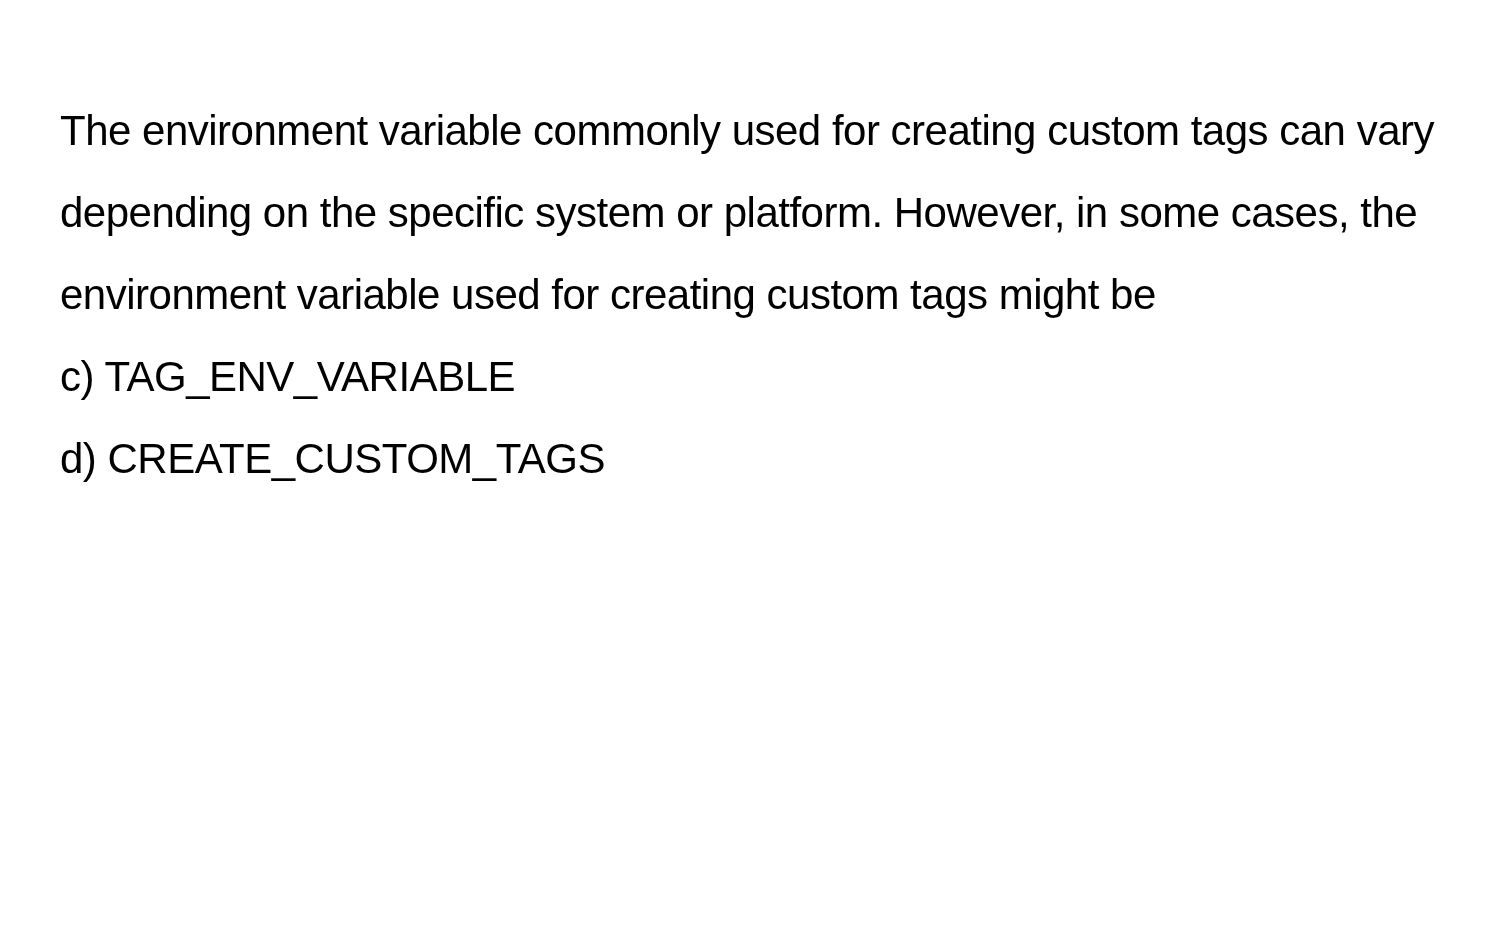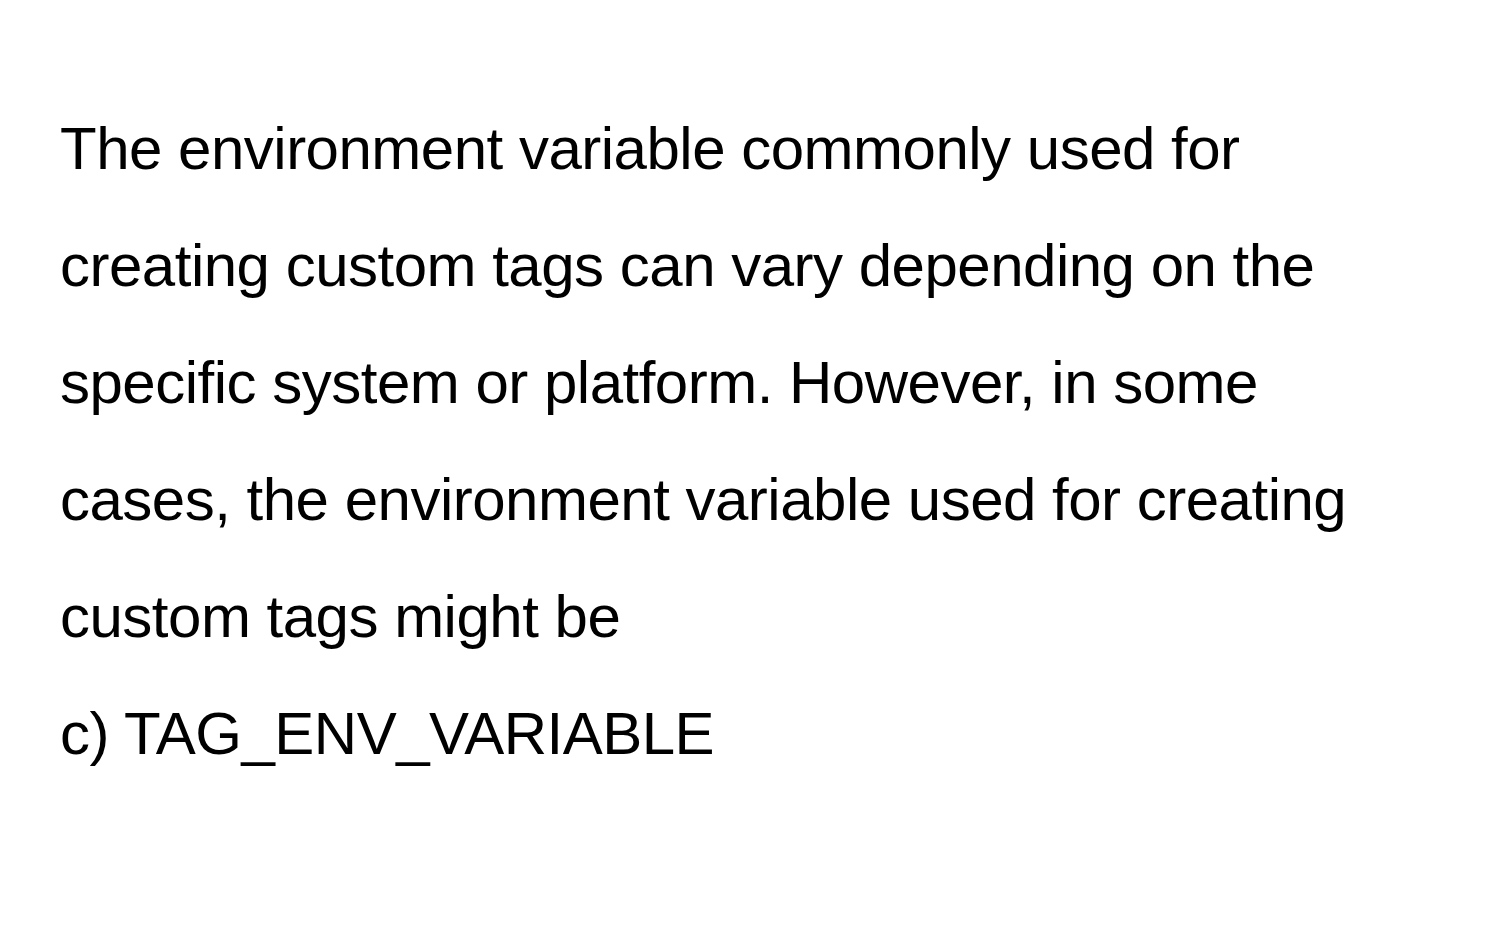--- a/index.html
+++ b/index.html
@@ -9,21 +9,21 @@
     }
     body {
       width: 1500px;
       height: 952px;
       background: #ffffff;
       font-family: -apple-system, BlinkMacSystemFont, "Segoe UI", Helvetica, Arial, sans-serif;
       color: #000000;
       padding: 90px 60px 60px 60px;
     }
     .content {
-      font-size: 60px;
+      font-size: 42px;
       line-height: 1.95;
       letter-spacing: -0.5px;
     }
     .question-text {
       margin-bottom: 0;
     }
     .options {
       margin-top: 0;
     }
     .option {
@@ -33,14 +33,18 @@
 </head>
 <body>
 
 <div class="content">
   <div class="question-text">The environment variable commonly used for creating custom tags can vary depending on the specific system or platform. However, in some cases, the environment variable used for creating custom tags might be</div>
   <div class="options">
     <div class="option">
       <span>c) </span>
       <span>TAG_ENV_VARIABLE</span>
     </div>
+    <div class="option">
+      <span>d) </span>
+      <span>CREATE_CUSTOM_TAGS</span>
+    </div>
   </div>
 </div>
 
 </body></html>

